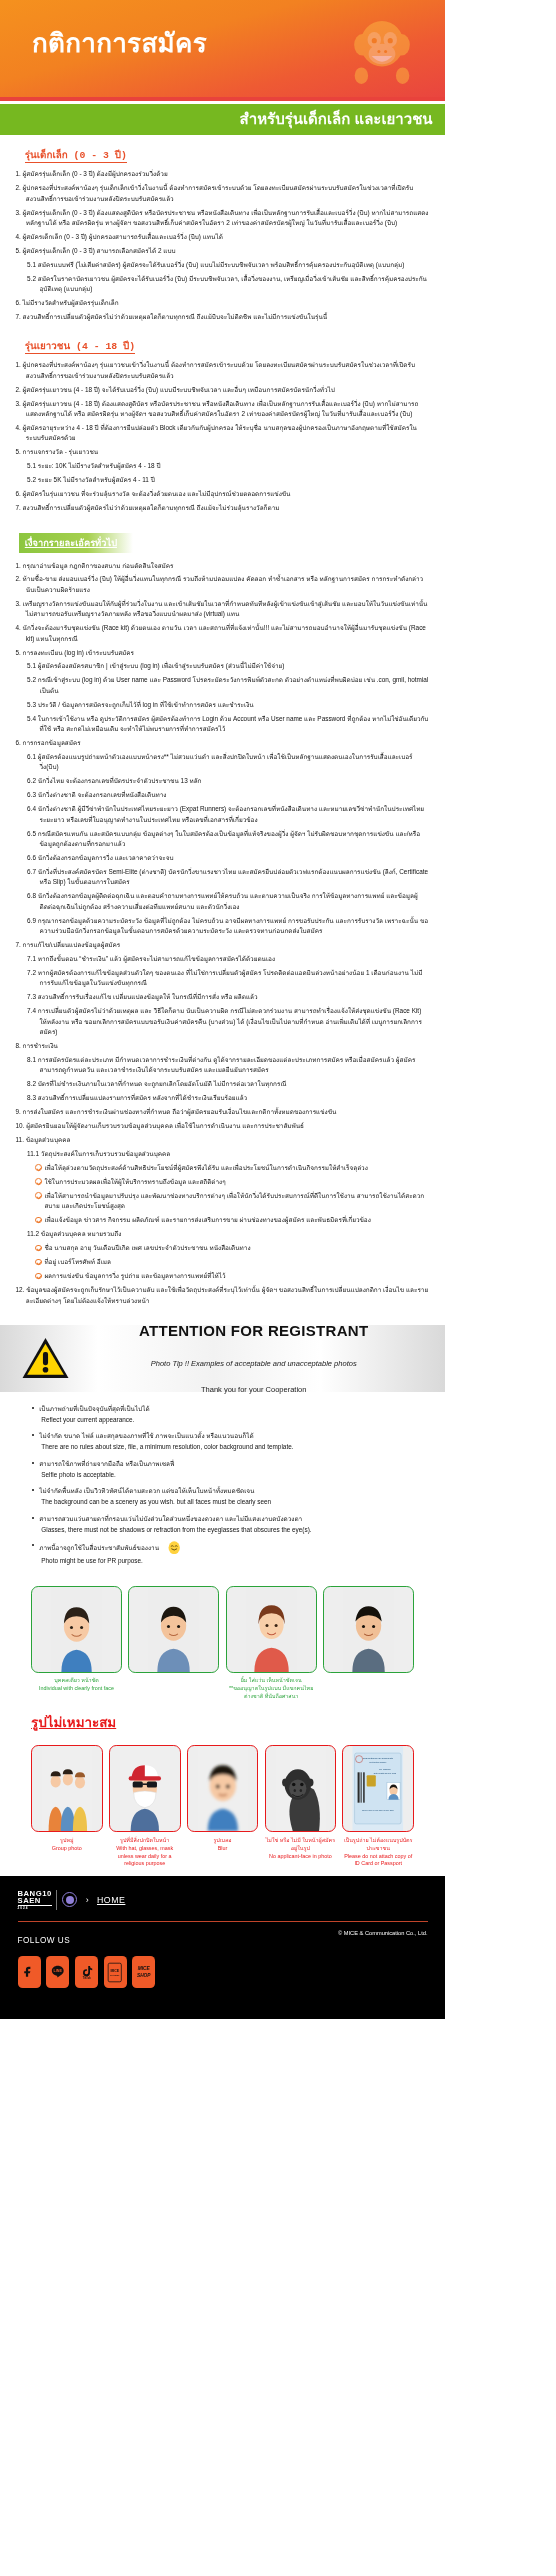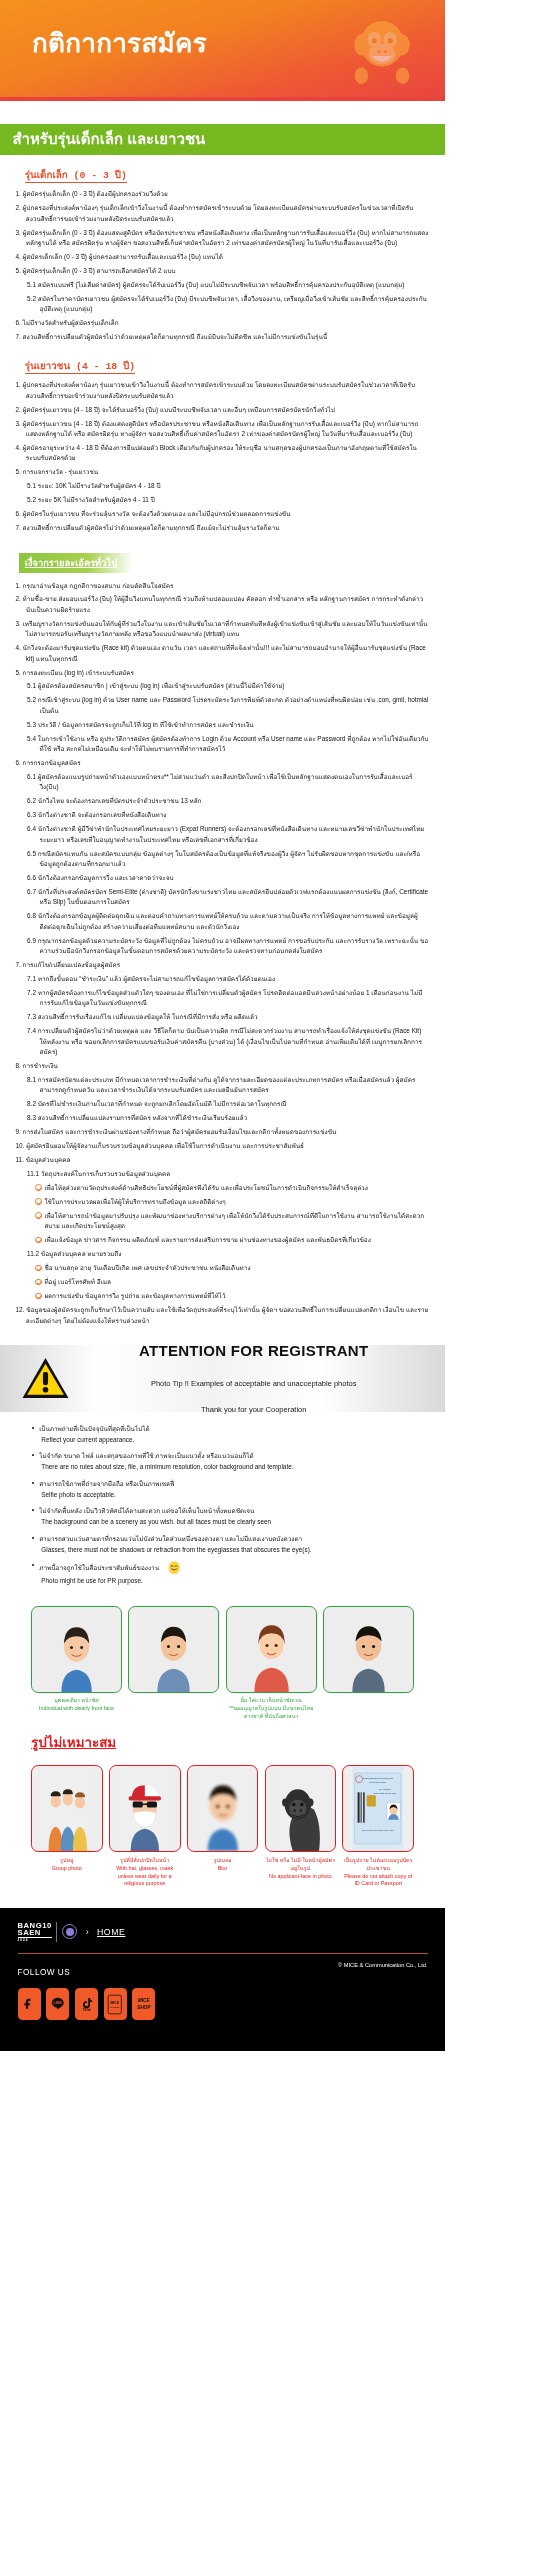--- a/index.html
+++ b/index.html
@@ -37,21 +37,22 @@
   }
   .hero-strip {
     height:3.6px;
     background:#e8423c;
   }
 
   
   .section-bar {
     background:#76b820;
     padding:7.2px 12.4px 8.2px 12.4px;
-    margin-top:23px;
+    margin-top:3px;
+    text-align:right;
   }
   .section-bar-title {
     color:#ffffff;
     font-size:15px;
     font-weight:bold;
     line-height:1.1;
   }
 
   
   .content { padding:0 15.5px 0 15.5px; }
@@ -121,21 +122,21 @@
   .attention {
     margin:18.5px 0 0 0;
     height:67px;
     background:linear-gradient(90deg,#d9d9d9 0%,#ffffff 22%,#f2f2f2 48%,#ffffff 72%,#d9d9d9 100%);
     display:flex; align-items:center; gap:13.4px;
     padding:0 21px;
   }
   .warn-tri { width:49px; height:44px; flex:0 0 auto; }
   .attention-text { text-align:center; flex:1; }
   .attention-title { font-size:15px; font-weight:bold; letter-spacing:0.3px; color:#111; }
-  .attention-sub { font-size:7.5px; color:#1a1a1a; margin-top:20px; }
+  .attention-sub { font-size:7.5px; color:#1a1a1a; margin-top:20px;font-style:italic; }
   .attention-sub2 { font-size:7.5px; color:#1a1a1a; margin-top:17px; }
 
   
   .tips { padding:12.4px 31px 3.1px 31px; }
   .tip { margin-bottom:6.7px; position:relative; padding-left:8.2px; }
   .tip::before {
     content:"";
     position:absolute; left:1px; top:3.1px;
     width:2.1px; height:2.1px; border-radius:50%;
     background:#111;
@@ -166,21 +167,21 @@
   .photo-frame.bad { border-color:#e8191b; }
   .photo-cap {
     text-align:center; margin-top:4.6px;
     font-size:5.4px; line-height:1.45; color:#2aa33a;
   }
   .photo-cap.bad { color:#e8191b; }
   .photo-cap .en { display:block; }
 
   
   .footer {
-    margin-top:20px;
+    margin-top:8px;
     background:#000000;
     padding:13.4px 17.5px 31px 17.5px;
     color:#ffffff;
   }
   .fbrand { display:flex; align-items:center; gap:5.2px; }
   .bs-logo {
     border:none; color:#fff; font-weight:bold; line-height:.95;
     font-size:7.7px; letter-spacing:0.5px; padding-right:4.1px;
     border-right:0.5px solid #777;
   }

